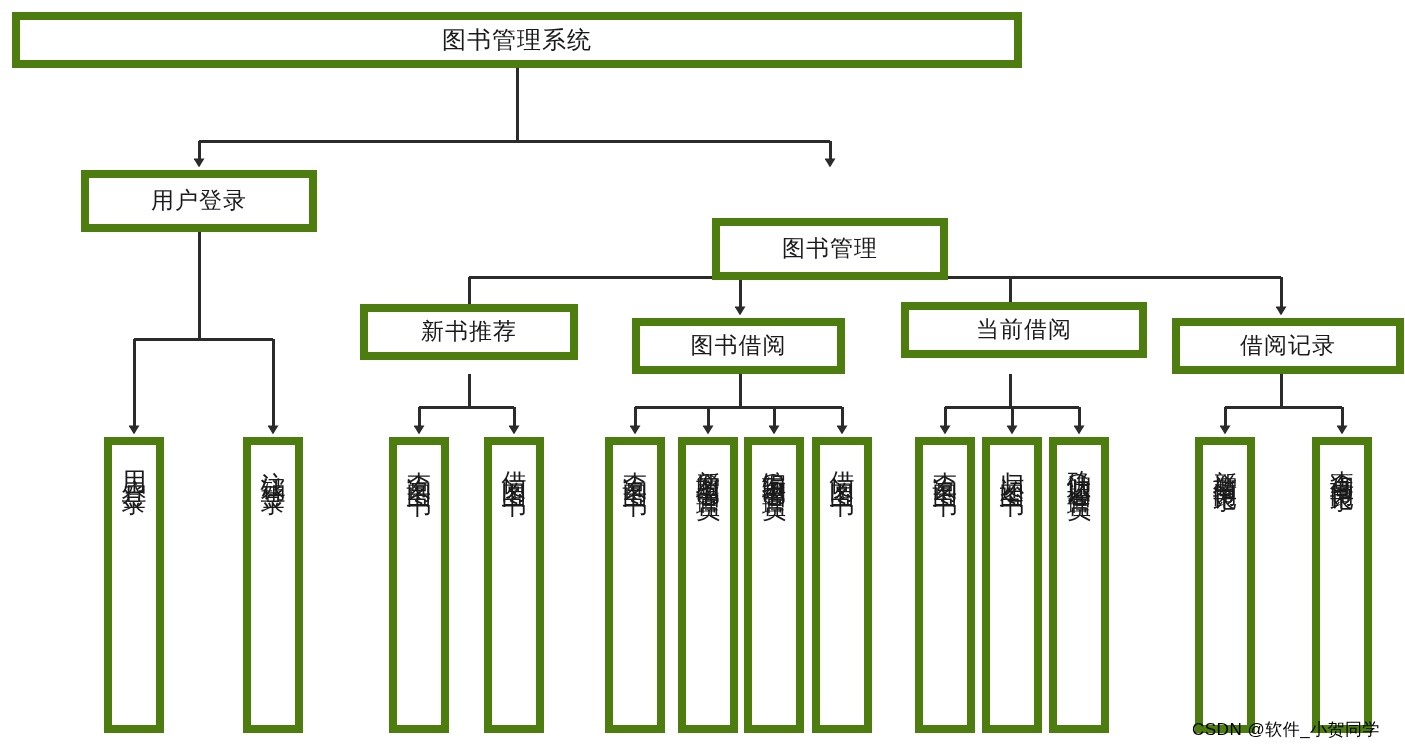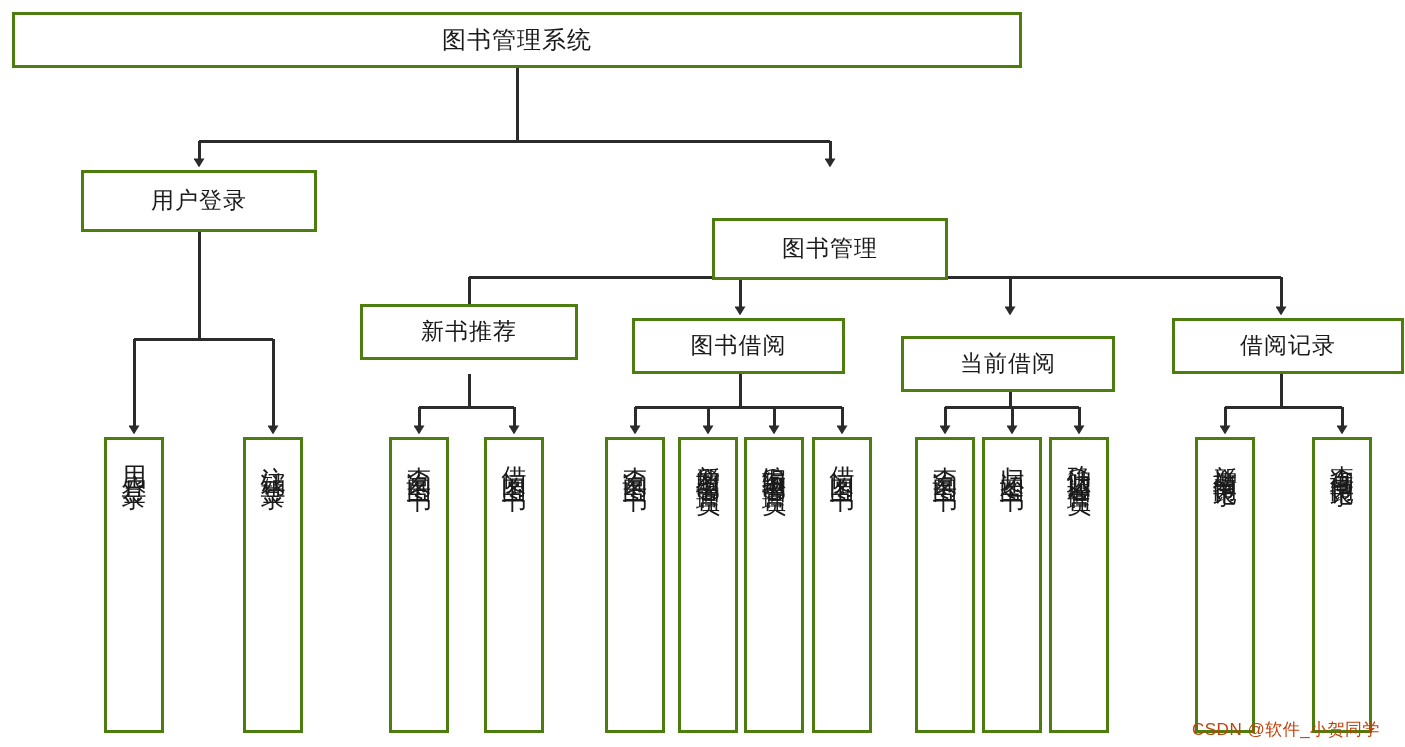--- a/index.html
+++ b/index.html
@@ -24,21 +24,21 @@
     left: 0;
     top: 0;
     width: 1405px;
     height: 747px;
     pointer-events: none;
   }
   .node {
     position: absolute;
     box-sizing: border-box;
     background: #ffffff;
-    border: 3px solid #4d7c0f;
+    border: 8px solid #4d7c0f;
     display: flex;
     align-items: center;
     justify-content: center;
     color: #1a1a1a;
   }
   .node-label {
     display: block;
     text-align: center;
     line-height: 1.18;
     white-space: nowrap;
@@ -64,21 +64,21 @@
     letter-spacing: 7px;
     white-space: nowrap;
   }
   .node.v.tall .node-label {
     letter-spacing: 4px;
     font-size: 24px;
   }
   .watermark {
     position: absolute;
     font-size: 17px;
-    color: #c2410c;
+    color: #000000;
     white-space: nowrap;
     letter-spacing: 0.5px;
     user-select: none;
   }
 </style>
 </head>
 <body>
 
 <div id="diagram-root">
   <svg id="edge-layer" width="1405" height="747" viewBox="0 0 1405 747">
@@ -133,21 +133,21 @@
       </div>
       <div class="node h" id="node-book-manage" style="left: 712px; top: 170px; width: 236px; height: 62px; margin-top: 48px;">
         <span class="node-label">图书管理</span>
       </div>
       <div class="node h" id="node-new-book-rec" style="left: 360px; top: 304px; width: 218px; height: 56px;">
         <span class="node-label">新书推荐</span>
       </div>
       <div class="node h" id="node-book-borrow" style="left: 632px; top: 318px; width: 213px; height: 56px;">
         <span class="node-label">图书借阅</span>
       </div>
-      <div class="node h" id="node-current-borrow" style="left: 901px; top: 336px; width: 214px; height: 56px;">
+      <div class="node h" id="node-current-borrow" style="left: 901px; top: 302px; width: 246px; height: 56px;">
         <span class="node-label">当前借阅</span>
       </div>
       <div class="node h" id="node-borrow-record" style="left: 1172px; top: 318px; width: 232px; height: 56px;">
         <span class="node-label">借阅记录</span>
       </div>
       <div class="node v" id="node-leaf-user-login" style="left: 104px; top: 437px; width: 60px; height: 296px;">
         <span class="node-label">用户登录</span>
       </div>
       <div class="node v" id="node-leaf-user-logout" style="left: 243px; top: 437px; width: 60px; height: 296px;">
         <span class="node-label">注销登录</span>

